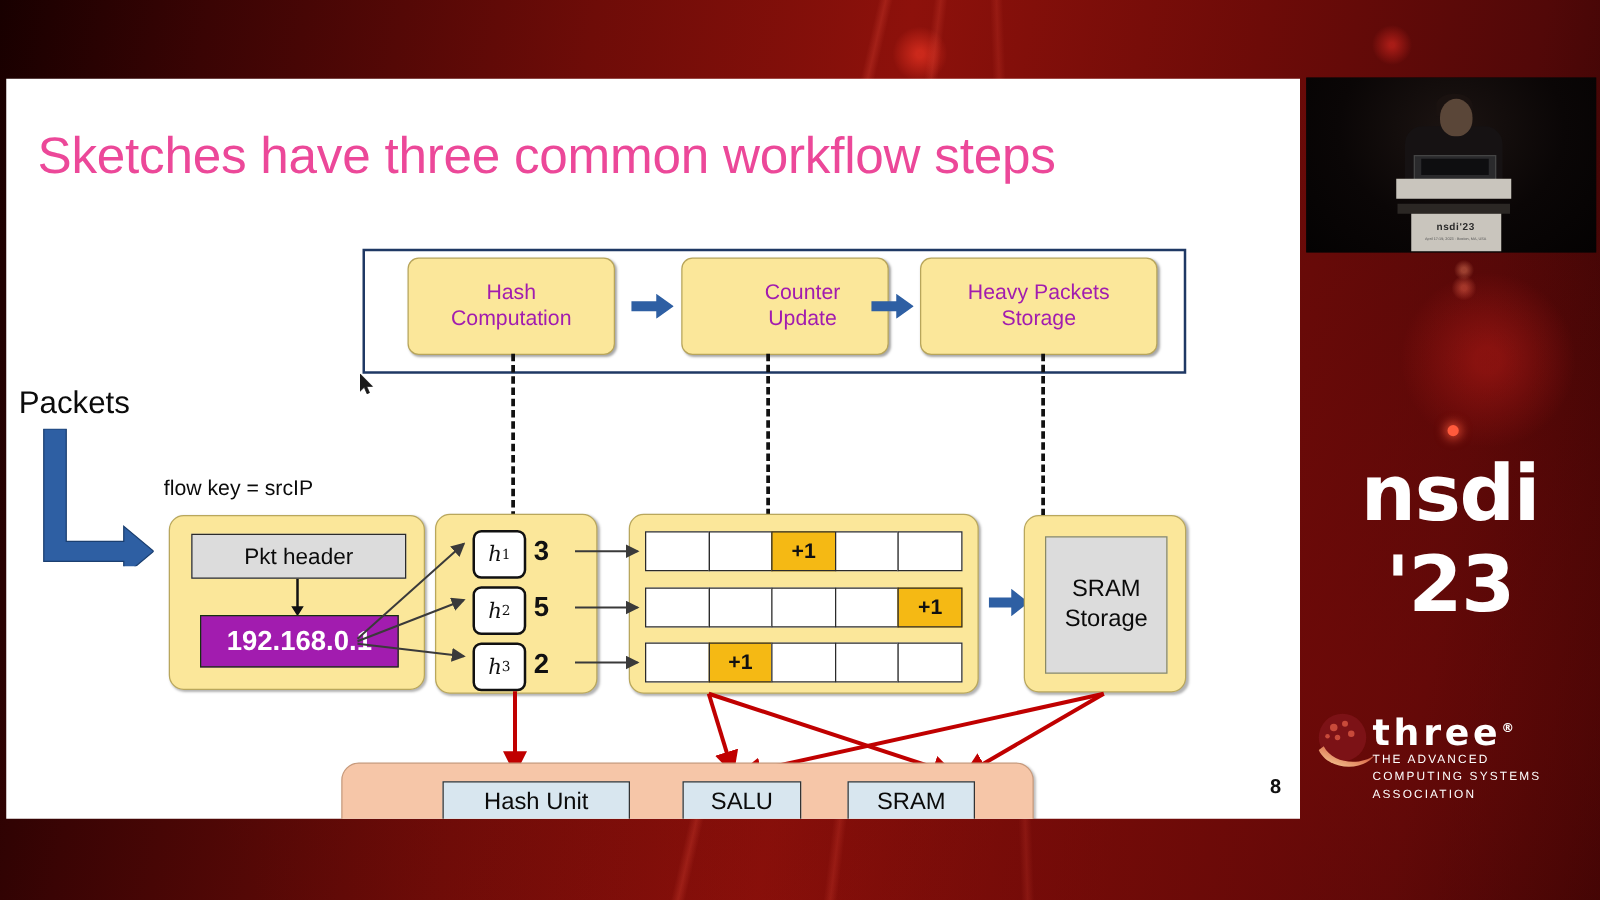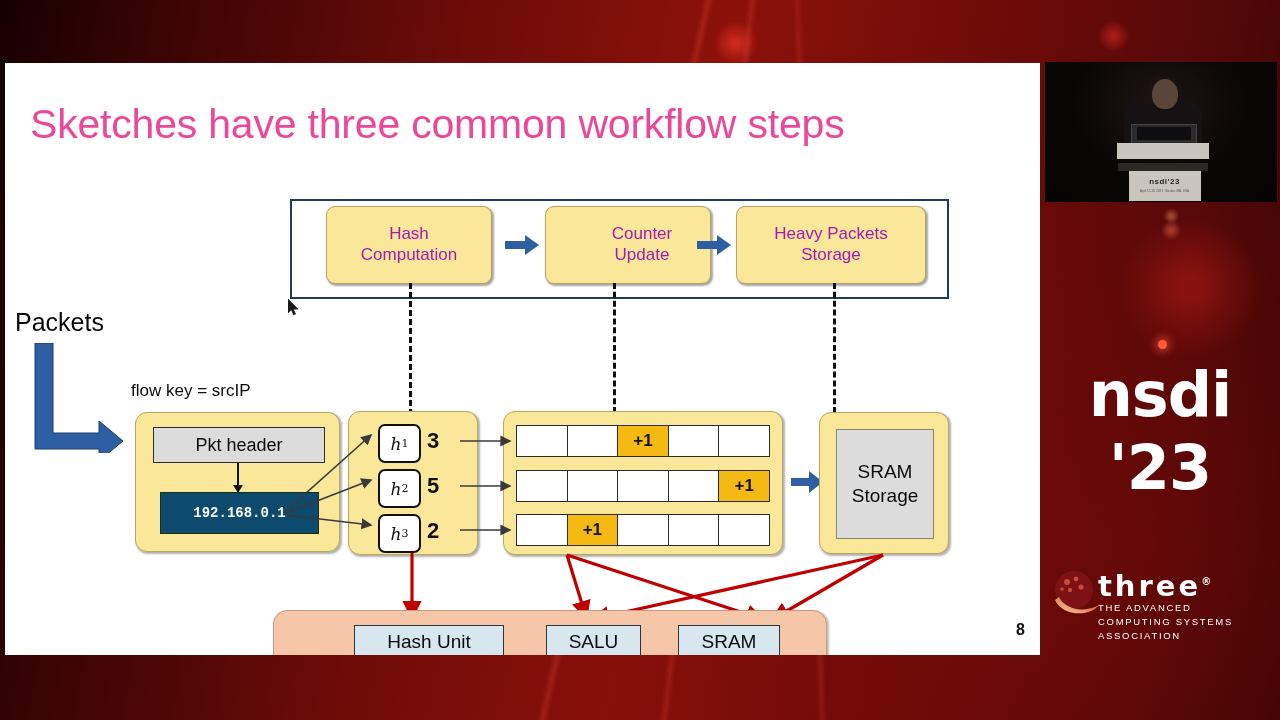--- a/index.html
+++ b/index.html
@@ -59,22 +59,22 @@
   #packets-label{position:absolute;left:10px;top:245px;font-size:25px;color:#0b0b0b;text-align:right;}
   #packets-arrow{position:absolute;left:28px;top:280px;width:90px;height:110px;}
 
   
   #flowkey-label{position:absolute;left:126px;top:318px;font-size:17px;color:#0b0b0b;}
   #stage-pkt{position:absolute;left:95px;top:349px;width:203px;height:138px;background:#fbe79a;
     border:1px solid #b9a75c;border-radius:12px;box-shadow:1.5px 1.5px 2px rgba(0,0,0,.3);margin-left:35px;}
   #pkt-header{position:absolute;left:17px;top:14px;width:170px;height:34px;background:#dcdcdc;border:1px solid #2b2b2b;
     display:flex;align-items:center;justify-content:center;font-size:18px;color:#0b0b0b;}
   #pkt-down{position:absolute;left:96px;top:50px;width:12px;height:30px;}
-  #pkt-ip{position:absolute;left:24px;top:79px;width:157px;height:40px;background:#0c4a6e;border:1.5px solid #15310f;
-    display:flex;align-items:center;justify-content:center;font-size:14px;font-weight:bold;color:#fff;font-family:Liberation Mono, monospace;}
+  #pkt-ip{position:absolute;left:24px;top:79px;width:157px;height:40px;background:#a21caf;border:1.5px solid #15310f;
+    display:flex;align-items:center;justify-content:center;font-size:22px;font-weight:bold;color:#fff;}
 
   
   #stage-hash{position:absolute;left:343px;top:348px;width:128px;height:142px;background:#fbe79a;
     border:1px solid #b9a75c;border-radius:12px;box-shadow:1.5px 1.5px 2px rgba(0,0,0,.3);}
   .hbox{position:absolute;left:29px;width:39px;height:35px;background:#fff;border:2px solid #111;border-radius:7px;
     display:flex;align-items:center;justify-content:center;font-family:"DejaVu Serif",serif;font-style:italic;font-size:17px;color:#111;}
   .hbox sub{font-size:11px;font-style:normal;}
   #h1{top:12px;} #h2{top:57px;} #h3{top:102px;}
   .hval{position:absolute;left:78px;font-size:22px;font-weight:bold;color:#111;}
   #v1{top:16px;} #v2{top:61px;} #v3{top:106px;}

